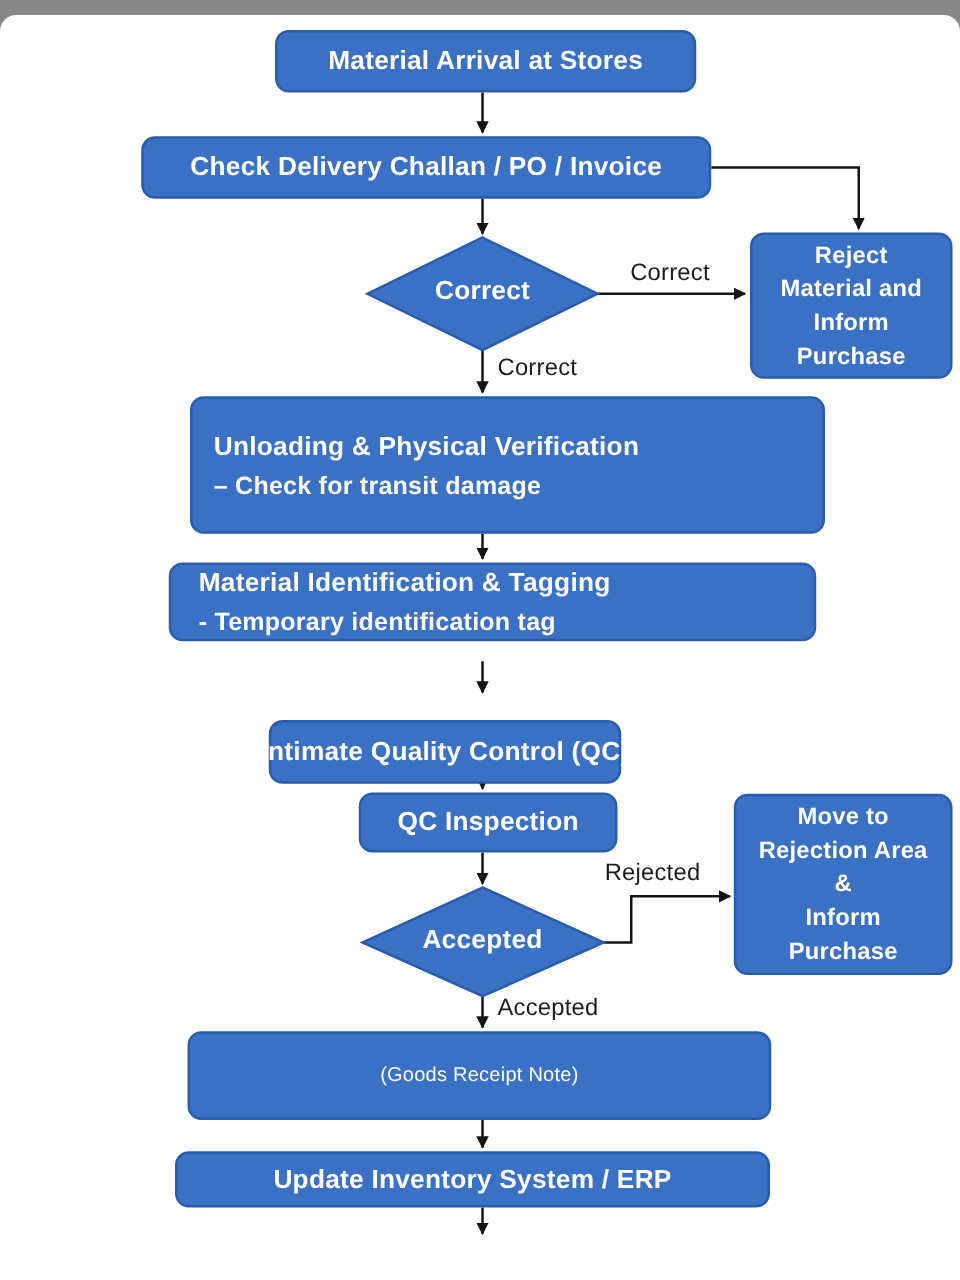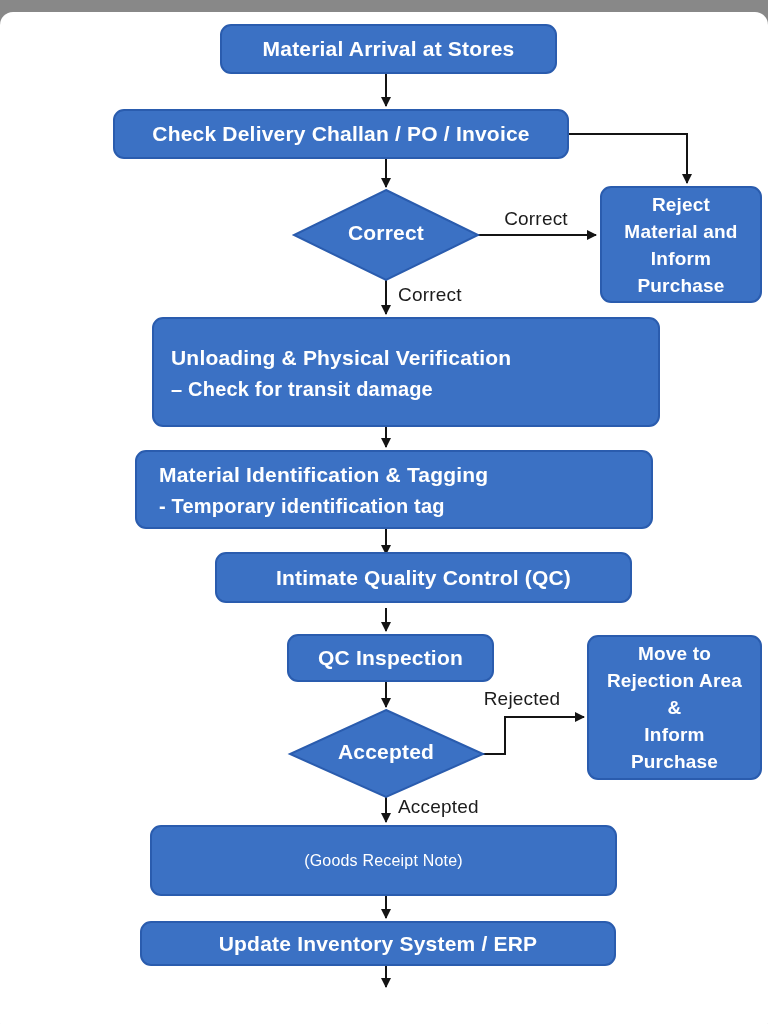--- a/index.html
+++ b/index.html
@@ -89,26 +89,26 @@
     <div class="sideline">Purchase</div>
   </div>
 
   <div class="edge-label" style="left:398px;top:272px;">Correct</div>
 
   <div class="node" style="left:152px;top:305px;width:508px;height:110px;padding-left:17px;">
     <div class="title">Unloading &amp; Physical Verification</div>
     <div class="sub">– Check for transit damage</div>
   </div>
 
-  <div class="node" style="left:135px;top:438px;width:518px;height:79px;padding-left:22px;">
+  <div class="node" style="left:135px;top:438px;width:518px;height:63px;padding-left:22px;">
     <div class="title">Material Identification &amp; Tagging</div>
     <div class="sub">- Temporary identification tag</div>
   </div>
 
-  <div class="node center" style="left:215px;top:540px;width:417px;height:51px;">
+  <div class="node center" style="left:215px;top:564px;width:282px;height:51px;">
     <div class="title">Intimate Quality Control (QC)</div>
   </div>
 
   <div class="node center" style="left:287px;top:622px;width:207px;height:48px;">
     <div class="title">QC Inspection</div>
   </div>
 
   <div class="diamond-label" style="left:316px;top:728px;width:140px;">Accepted</div>
 
   <div class="edge-label" style="left:462px;top:676px;width:120px;text-align:center;">Rejected</div>

